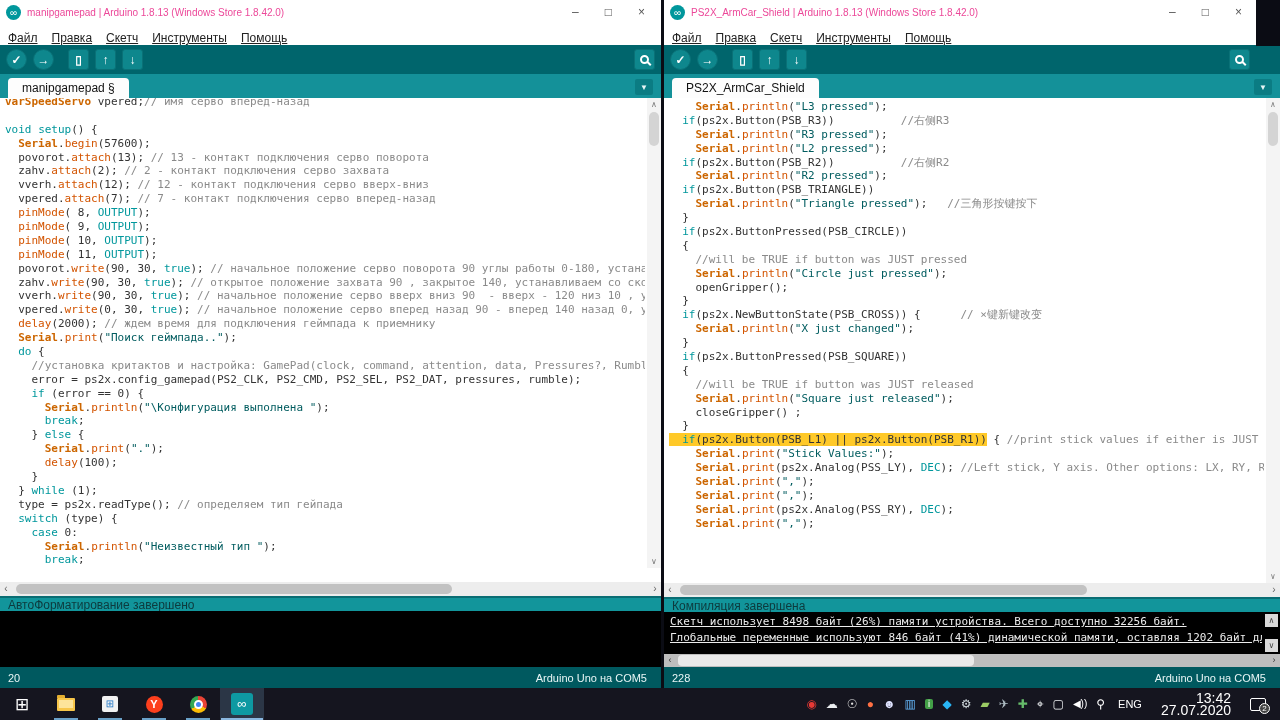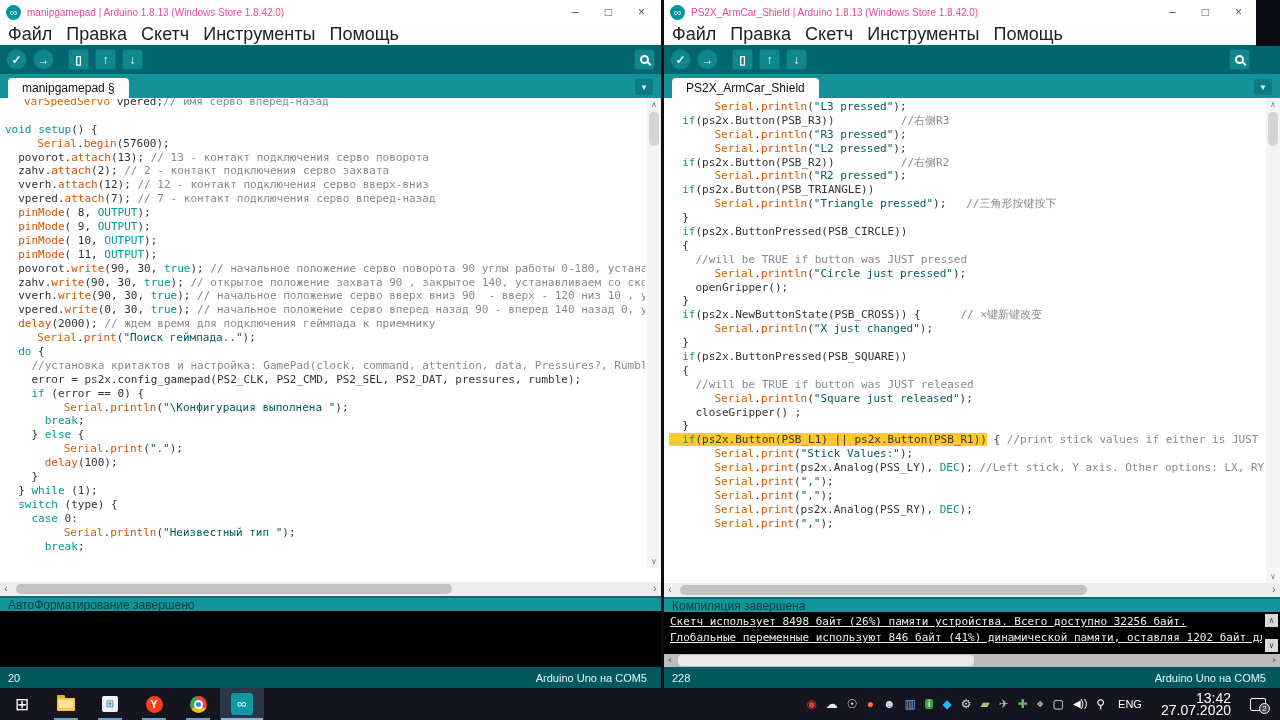--- a/index.html
+++ b/index.html
@@ -12,22 +12,22 @@
   
   .titlebar { height:24px; background:#fff; display:flex; align-items:center; padding:0 6px; flex:0 0 auto; }
   .app-ico { width:15px; height:15px; border-radius:50%; background:#00979C; color:#fff; font-size:10px;
              line-height:15px; text-align:center; margin-right:6px; flex:0 0 auto; }
   .title { font-size:10px; color:#ec4899; flex:1 1 auto; white-space:nowrap; overflow:hidden; }
   .winbtns { display:flex; gap:26px; padding-right:10px; color:#555; font-size:12px; }
   .winbtns span { cursor:default; }
   .win-right .winbtns { padding-right:32px; }
 
   
-  .menubar { height:21px; display:flex; align-items:flex-end; gap:14px; padding:0 8px; font-size:18px;
-             color:#222; flex:0 0 auto; background:#fff; }
+  .menubar { height:21px; display:flex; align-items:flex-end; gap:14px; padding:0 8px; font-size:12px;
+             color:#222; flex:0 0 auto; background:#fff;text-decoration:underline; }
 
   
   .toolbar { height:29px; background:#00656c; display:flex; align-items:center; gap:6px; padding:0 6px; flex:0 0 auto; }
   .tbtn { width:21px; height:21px; background:#0e878d; border:1px solid #0a7177; color:#fff; display:flex;
           align-items:center; justify-content:center; font-size:12px; font-weight:bold; }
   .tbtn.round { border-radius:50%; }
   .tbtn.sq { border-radius:3px; }
   .tbtn.gap { margin-left:8px; }
   .tb-spacer { flex:1 1 auto; }
   .mag { width:9px; height:9px; border:2px solid #fff; border-radius:50%; position:relative; }
@@ -43,21 +43,21 @@
             display:flex; align-items:center; justify-content:center; border-radius:2px; }
 
   
   .editor { flex:1 1 auto; background:#fff; position:relative; overflow:hidden;
             font-family:"DejaVu Sans Mono", monospace; font-size:11px; padding:2px 16px 0 5px; }
   .code-line { height:13.9px; line-height:13.9px; white-space:pre; overflow:hidden; }
   .editor .code-line:first-child { margin-top:-5px; }
   .tk-p  { color:#333; }
   .tk-k  { color:#00979C; }
   .tk-f  { color:#D35400; }
-  .tk-cl { color:#CC6600; font-weight:normal;margin-left:19px; }
+  .tk-cl { color:#CC6600; font-weight:bold; }
   .tk-s  { color:#005C5F; }
   .tk-c  { color:#8a8a8a; }
   .tk-hl { background:#ffc928; }
   .vscroll { position:absolute; right:0; top:0; bottom:0; width:14px; background:#f4f4f4; font-size:8px;
              color:#777; text-align:center; }
   .vscroll .up { position:absolute; top:2px; left:0; right:0; }
   .vscroll .dn { position:absolute; bottom:2px; left:0; right:0; }
   .vscroll .vthumb { position:absolute; top:14px; left:2px; width:10px; height:34px; background:#d4d4d4; border-radius:5px; }
 
   
@@ -179,20 +179,21 @@
       <div class="code-line"><span class="tk-p">    </span><span class="tk-c">//установка критактов и настройка: GamePad(clock, command, attention, data, Pressures?, Rumble?) читаем</span></div>
       <div class="code-line"><span class="tk-p">    error = ps2x.config_gamepad(PS2_CLK, PS2_CMD, PS2_SEL, PS2_DAT, pressures, rumble);</span></div>
       <div class="code-line"><span class="tk-p">    </span><span class="tk-k">if</span><span class="tk-p"> (error == 0) {</span></div>
       <div class="code-line"><span class="tk-p">      </span><span class="tk-cl">Serial</span><span class="tk-p">.</span><span class="tk-f">println</span><span class="tk-p">(</span><span class="tk-s">"\Конфигурация выполнена "</span><span class="tk-p">);</span></div>
       <div class="code-line"><span class="tk-p">      </span><span class="tk-k">break</span><span class="tk-p">;</span></div>
       <div class="code-line"><span class="tk-p">    } </span><span class="tk-k">else</span><span class="tk-p"> {</span></div>
       <div class="code-line"><span class="tk-p">      </span><span class="tk-cl">Serial</span><span class="tk-p">.</span><span class="tk-f">print</span><span class="tk-p">(</span><span class="tk-s">"."</span><span class="tk-p">);</span></div>
       <div class="code-line"><span class="tk-p">      </span><span class="tk-f">delay</span><span class="tk-p">(100);</span></div>
       <div class="code-line"><span class="tk-p">    }</span></div>
       <div class="code-line"><span class="tk-p">  } </span><span class="tk-k">while</span><span class="tk-p"> (1);</span></div>
+      <div class="code-line"><span class="tk-p">  type = ps2x.readType(); </span><span class="tk-c">// определяем тип гейпада</span></div>
       <div class="code-line"><span class="tk-p">  </span><span class="tk-k">switch</span><span class="tk-p"> (type) {</span></div>
       <div class="code-line"><span class="tk-p">    </span><span class="tk-k">case</span><span class="tk-p"> 0:</span></div>
       <div class="code-line"><span class="tk-p">      </span><span class="tk-cl">Serial</span><span class="tk-p">.</span><span class="tk-f">println</span><span class="tk-p">(</span><span class="tk-s">"Неизвестный тип "</span><span class="tk-p">);</span></div>
       <div class="code-line"><span class="tk-p">      </span><span class="tk-k">break</span><span class="tk-p">;</span></div>
     </div>
   <div class="editor" style="flex:0 0 0; padding:0;"></div>
   <div style="position:relative; flex:0 0 0;">
     <div class="vscroll" style="position:absolute; right:0; bottom:14px; height:470px; top:auto;">
       <span class="up">∧</span>
       <span class="vthumb"></span>

